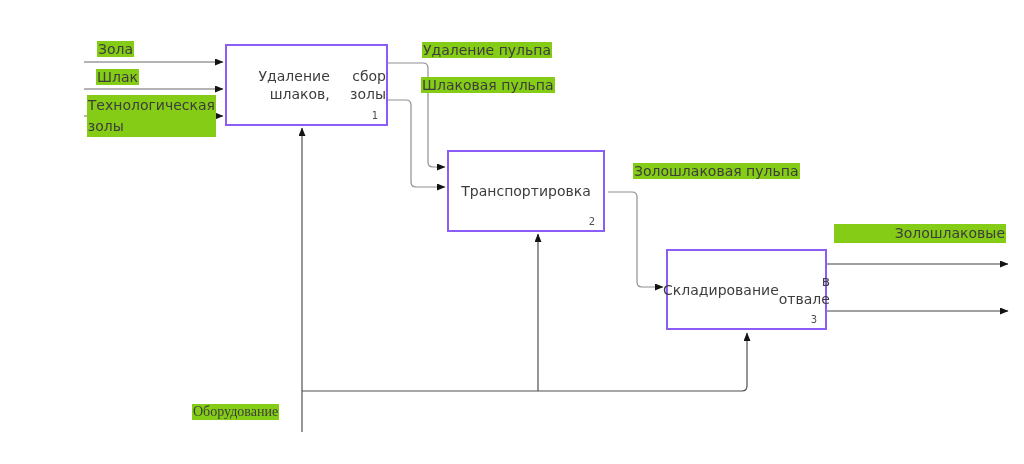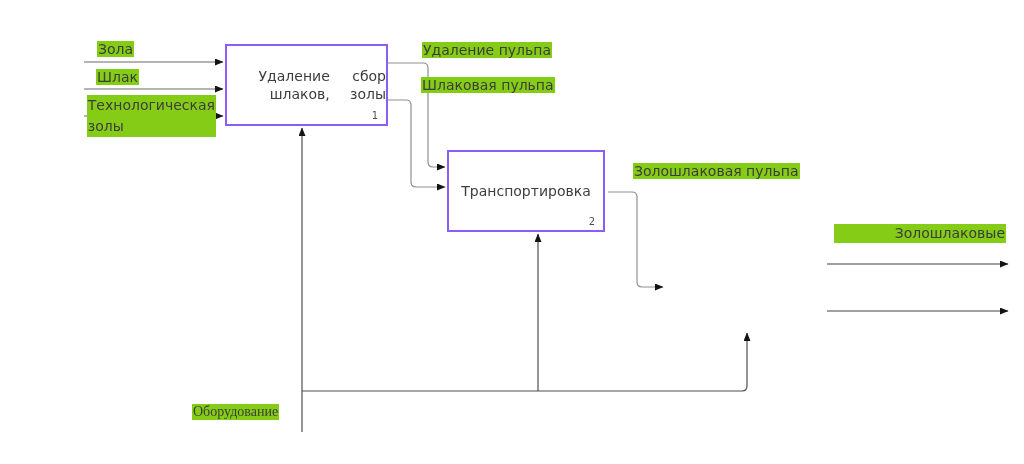--- a/index.html
+++ b/index.html
@@ -69,20 +69,25 @@
     <div>Удаление шлаков,</div>
     <div>сбор золы</div>
     <span class="num">1</span>
   </div>
 
   <div class="box" style="left:447px;top:150px;width:158px;height:82px;">
     <div>Транспортировка</div>
     <span class="num">2</span>
   </div>
 
+  <div class="box" style="left:666px;top:249px;width:161px;height:81px;">
+    <div>Складирование</div>
+    <div>в отвале</div>
+    <span class="num">3</span>
+  </div>
 
   <div class="lbl" style="left:97px;top:41px;">Зола</div>
   <div class="lbl" style="left:96px;top:69px;">Шлак</div>
   <div class="lbl lbl-right" style="right:808px;top:95px;">
     <div>Технологическая</div>
     <div>золы</div>
   </div>
 
   <div class="lbl" style="left:422px;top:42px;">Удаление пульпа</div>
   <div class="lbl" style="left:421px;top:77px;">Шлаковая пульпа</div>

